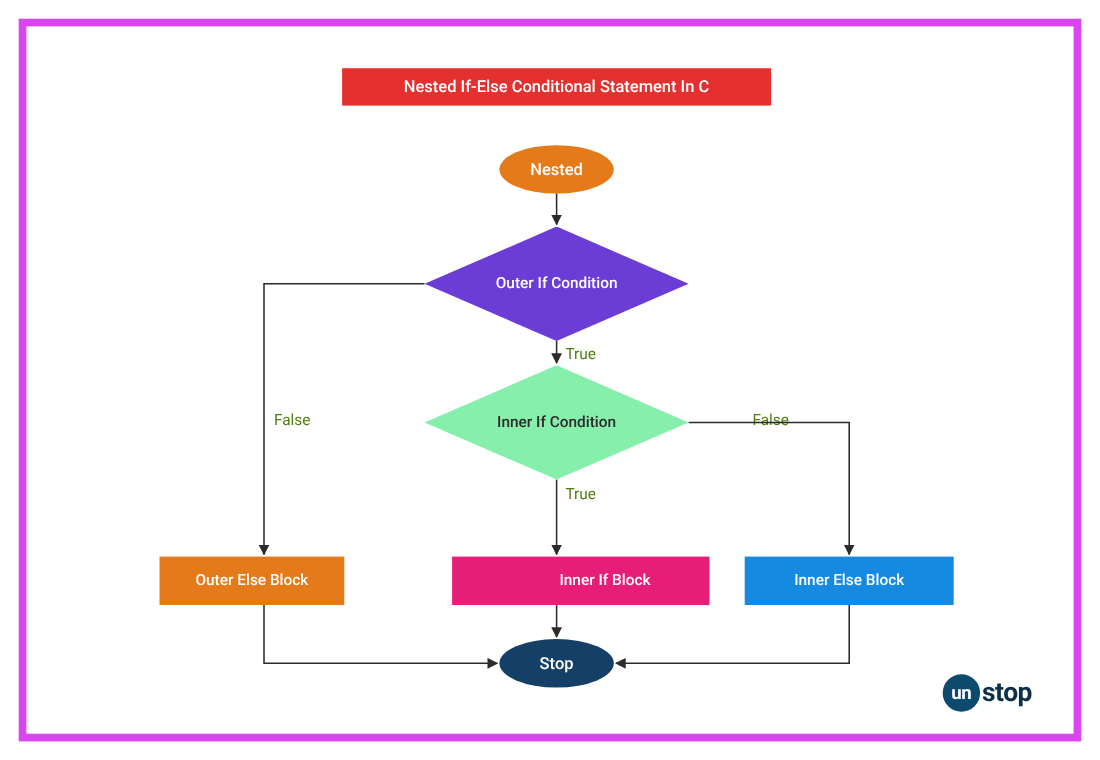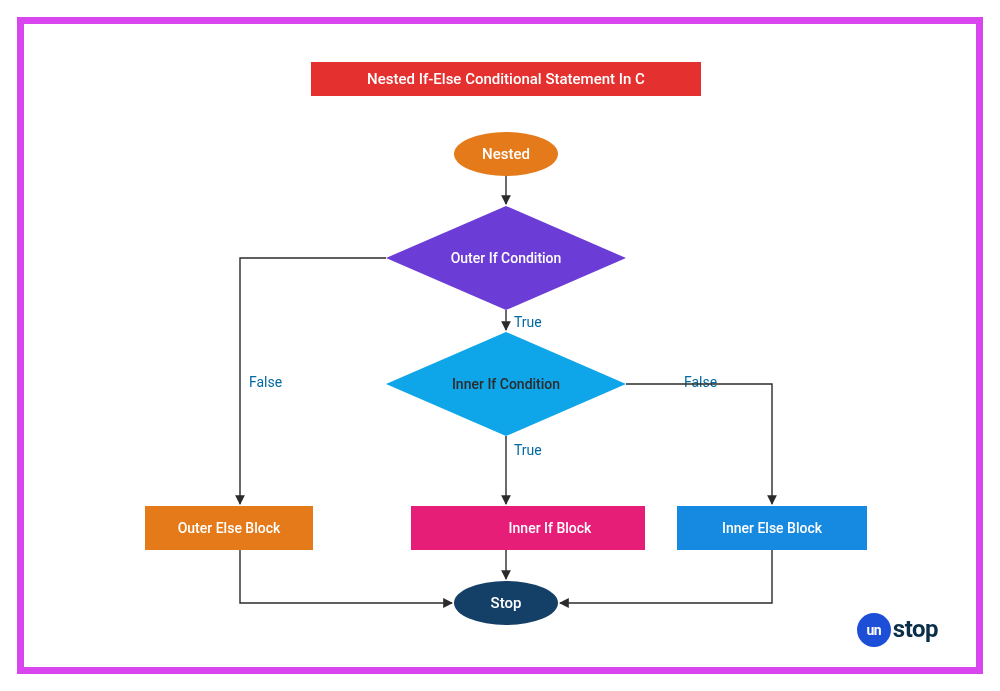--- a/index.html
+++ b/index.html
@@ -38,49 +38,49 @@
   .stop { left:430px;top:557px;width:104px;height:44px;background:#143f66; }
   
   .rhombus{
     position:absolute;
     color:#fff;font-size:14px;font-weight:500;
     display:flex;align-items:center;justify-content:center;
     text-align:right;
     clip-path:polygon(50% 0,100% 50%,50% 100%,0 50%);
   }
   .r-outer{ left:362px;top:182px;width:240px;height:104px;background:#6c3dd6; }
-  .r-inner{ left:362px;top:308px;width:240px;height:104px;background:#0ea5e9;color:#2b2b2b; }
+  .r-inner{ left:362px;top:308px;width:240px;height:104px;background:#86efac;color:#2b2b2b; }
   .rect{
     position:absolute;height:44px;
     display:flex;align-items:center;justify-content:center;
     color:#fff;font-size:14px;font-weight:500;
   }
   .outer-else{ left:121px;top:482px;width:168px;background:#e47a19; }
   .inner-if  { left:387px;top:482px;width:190px;background:#e61e78;padding-left:44px; }
   .inner-else{ left:653px;top:482px;width:190px;background:#1689e0; }
   
-  .lbl{ position:absolute;font-size:14px;color:#0369a1; }
+  .lbl{ position:absolute;font-size:14px;color:#4d7c0f; }
   .lbl-false1{ left:225px;top:350px; }
   .lbl-true1 { left:490px;top:290px; }
   .lbl-false2{ left:660px;top:350px; }
   .lbl-true2 { left:490px;top:418px; }
   
   svg.wires{
     position:absolute;left:0;top:0;width:954px;height:645px;
     pointer-events:none;
   }
   .logo{
     position:absolute;right:38px;bottom:18px;
     font-size:24px;font-weight:700;color:#0b2e49;
     letter-spacing:-0.5px;
   }
   .logo .un{
     display:inline-flex;align-items:center;justify-content:center;
     width:34px;height:34px;border-radius:50%;
-    background:#1d4ed8;color:#fff;font-size:14px;margin-right:2px;
+    background:#0c4a6e;color:#fff;font-size:17px;margin-right:2px;
     position:relative;top:-2px;
   }
 </style>
 </head>
 <body>
 
 <div class="frame">
 
   <div class="title-banner">Nested If-Else Conditional Statement In C</div>
 

